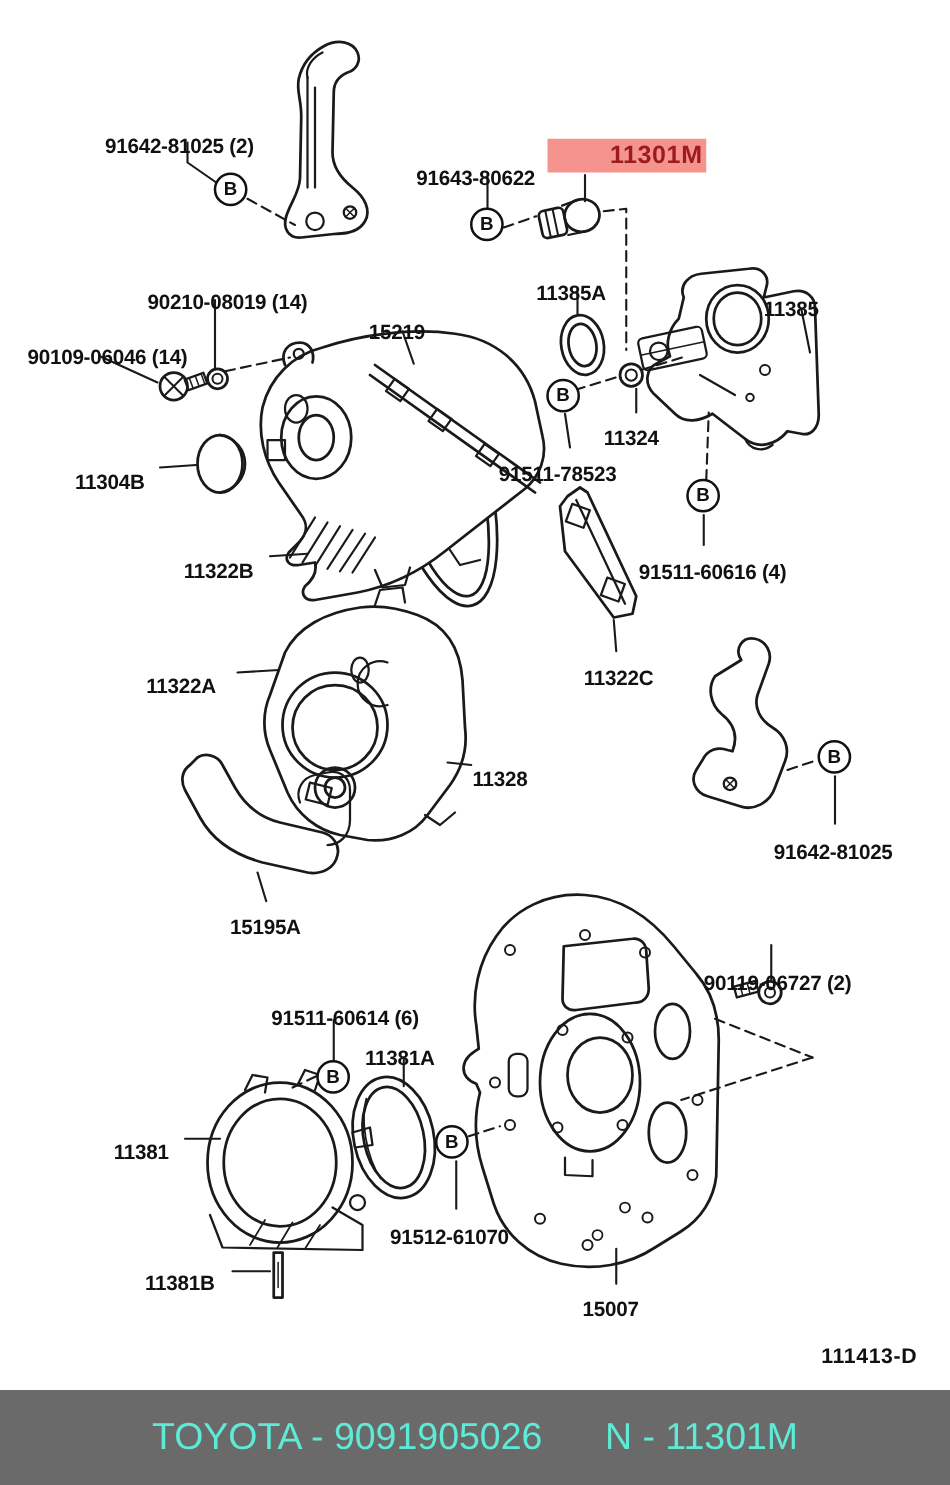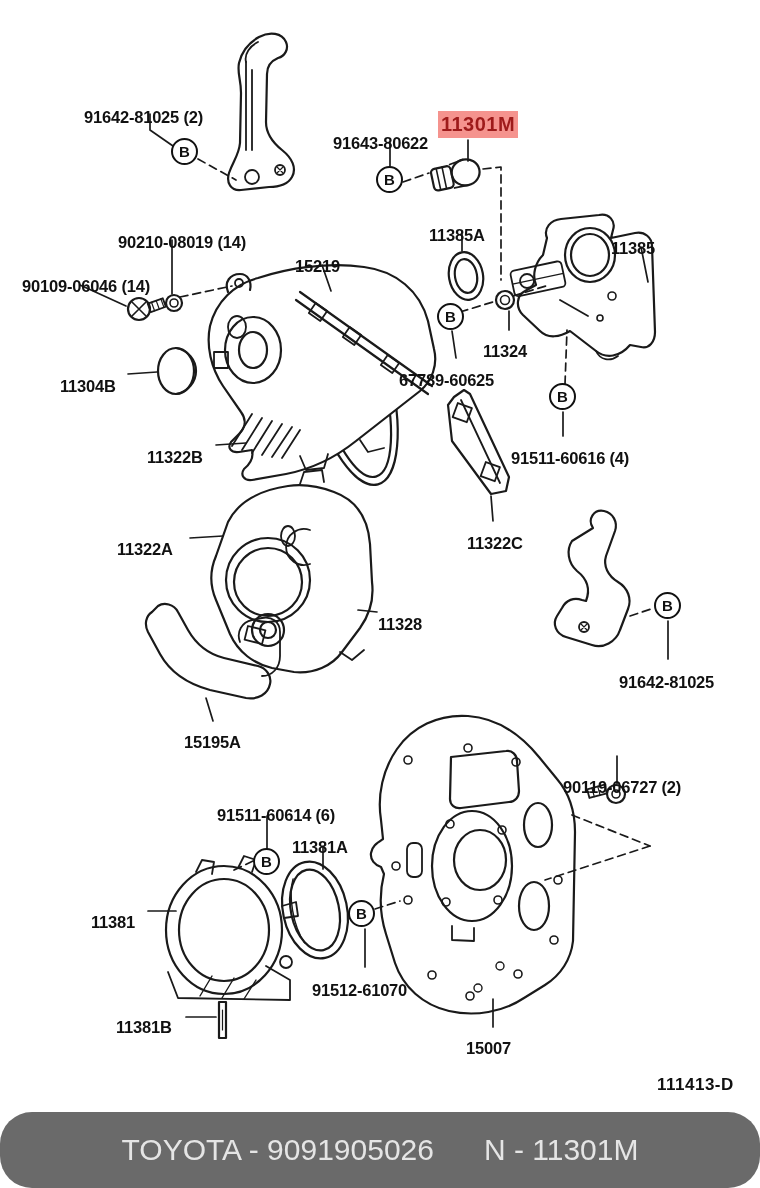--- a/index.html
+++ b/index.html
@@ -264,32 +264,32 @@
         <path d="M565,384 L567,330"></path>
         <path d="M630,616 L654,608"></path>
         <path d="M253,861 L230,872"></path>
         <path d="M375,909 L400,901"></path>
         <path d="M572,815 L650,846"></path>
         <path d="M650,846 L545,880"></path>
       </g>
     </g>
   </svg>
 
-  <div class="hl" style="background-color: rgb(245, 147, 142); color: rgb(158, 27, 27);">11301M</div>
+  <div class="hl" style="background-color: rgb(245, 147, 142); color: rgb(158, 27, 27); padding-left: 47px;">11301M</div>
 
   <div class="lbl" style="left:84px;top:96px">91642-81025 (2)</div>
   <div class="lbl" style="left:333px;top:122px">91643-80622</div>
   <div class="lbl" style="left:118px;top:221px">90210-08019 (14)</div>
   <div class="lbl" style="left:295px;top:245px">15219</div>
   <div class="lbl" style="left:22px;top:265px">90109-06046 (14)</div>
   <div class="lbl" style="left:60px;top:365px">11304B</div>
   <div class="lbl" style="left:429px;top:214px">11385A</div>
   <div class="lbl" style="left:611px;top:227px">11385</div>
   <div class="lbl" style="left:483px;top:330px">11324</div>
-  <div class="lbl" style="left:399px;top:359px">67789-60625</div>
+  <div class="lbl" style="left:399px;top:359px">91511-78523</div>
   <div class="lbl" style="left:511px;top:437px">91511-60616 (4)</div>
   <div class="lbl" style="left:147px;top:436px">11322B</div>
   <div class="lbl" style="left:117px;top:528px">11322A</div>
   <div class="lbl" style="left:378px;top:603px">11328</div>
   <div class="lbl" style="left:467px;top:522px">11322C</div>
   <div class="lbl" style="left:619px;top:661px">91642-81025</div>
   <div class="lbl" style="left:184px;top:721px">15195A</div>
   <div class="lbl" style="left:563px;top:766px">90119-06727 (2)</div>
   <div class="lbl" style="left:217px;top:794px">91511-60614 (6)</div>
   <div class="lbl" style="left:292px;top:826px">11381A</div>
@@ -301,18 +301,18 @@
   <div class="callout-b" style="left:171px;top:138px">B</div>
   <div class="callout-b" style="left:376px;top:166px">B</div>
   <div class="callout-b" style="left:437px;top:303px">B</div>
   <div class="callout-b" style="left:549px;top:383px">B</div>
   <div class="callout-b" style="left:654px;top:592px">B</div>
   <div class="callout-b" style="left:253px;top:848px">B</div>
   <div class="callout-b" style="left:348px;top:900px">B</div>
 
   <div class="diagcode">111413-D</div>
 
-  <div class="footer" style="background-color: rgb(106, 106, 106); color: #e5e5e5; border-radius: 32px;">
+  <div class="footer" style="background-color: rgb(106, 106, 106); color: #5eead4;">
     <span>TOYOTA - 9091905026</span>
     <span>N - 11301M</span>
   </div>
 
 </div>
 
 </body></html>

